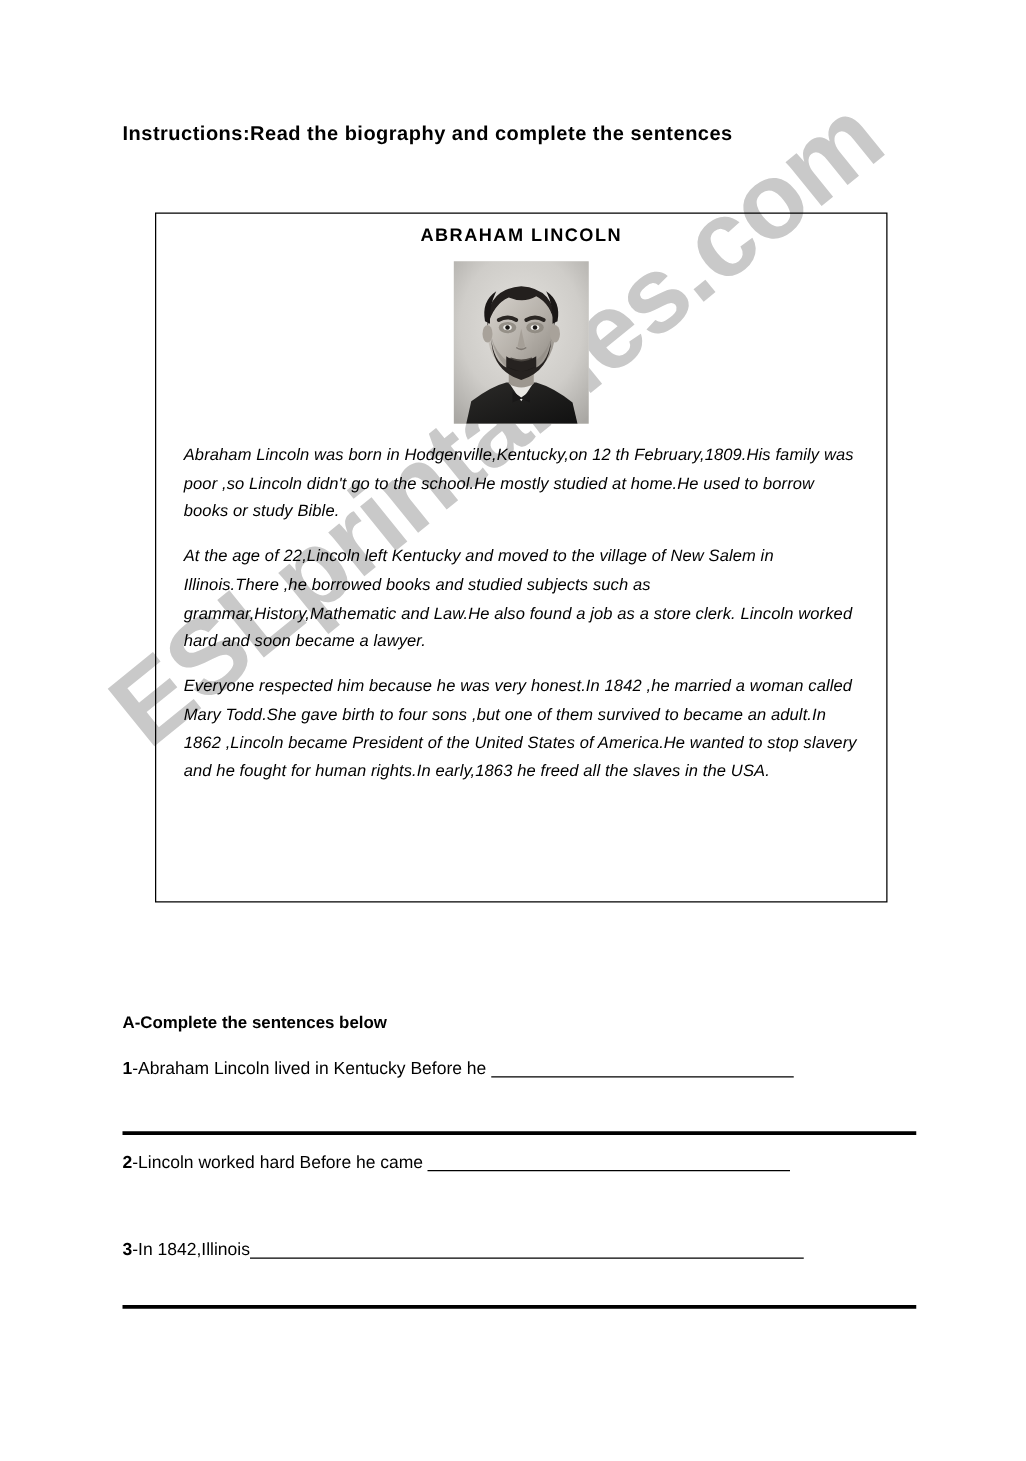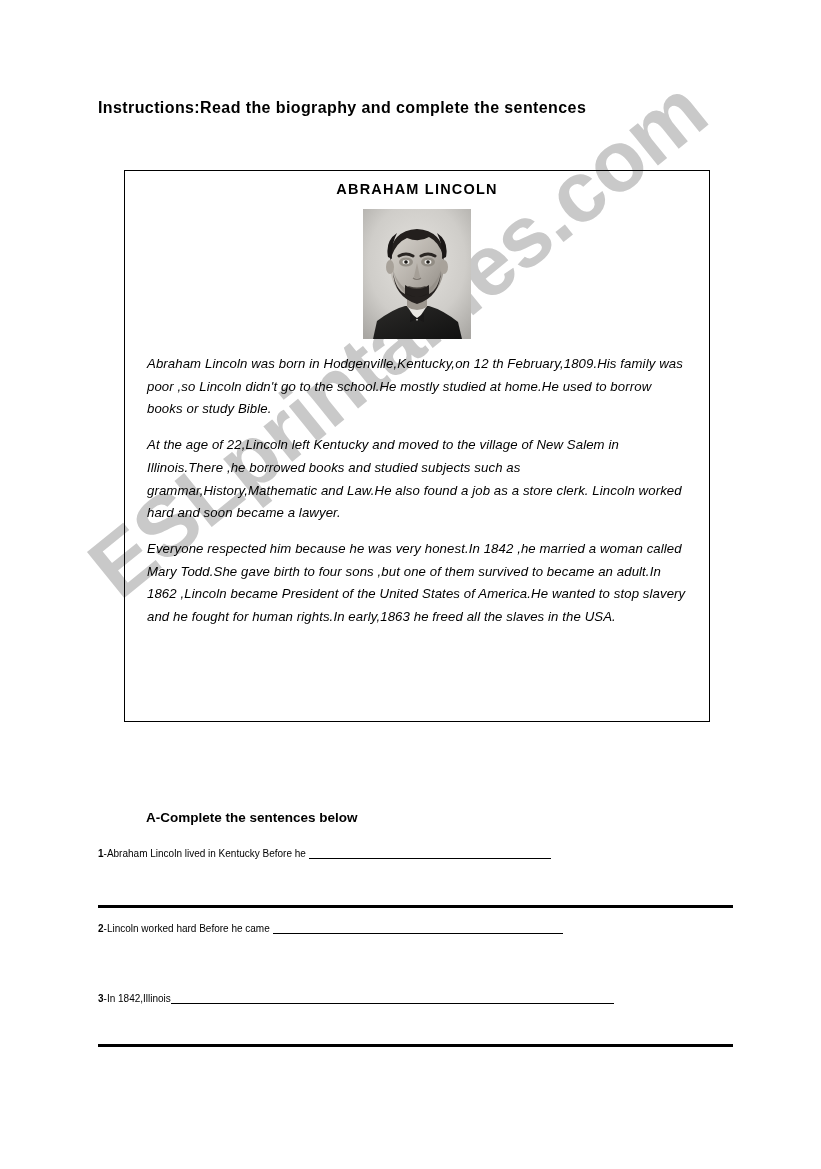--- a/index.html
+++ b/index.html
@@ -95,27 +95,26 @@
   }
 
   
   #exercise-heading {
     position: absolute;
     left: 98px;
     top: 810px;
     font-size: 13.5px;
     font-weight: bold;
     z-index: 10;
-    margin-left: 48px;
   }
 
   .question {
     position: absolute;
     left: 98px;
-    font-size: 10px;
+    font-size: 14px;
     white-space: nowrap;
     z-index: 10;
   }
   .q-num { font-weight: bold; }
   .blank-line {
     display: inline-block;
     border-bottom: 1px solid #000000;
     vertical-align: bottom;
     height: 12px;
   }

